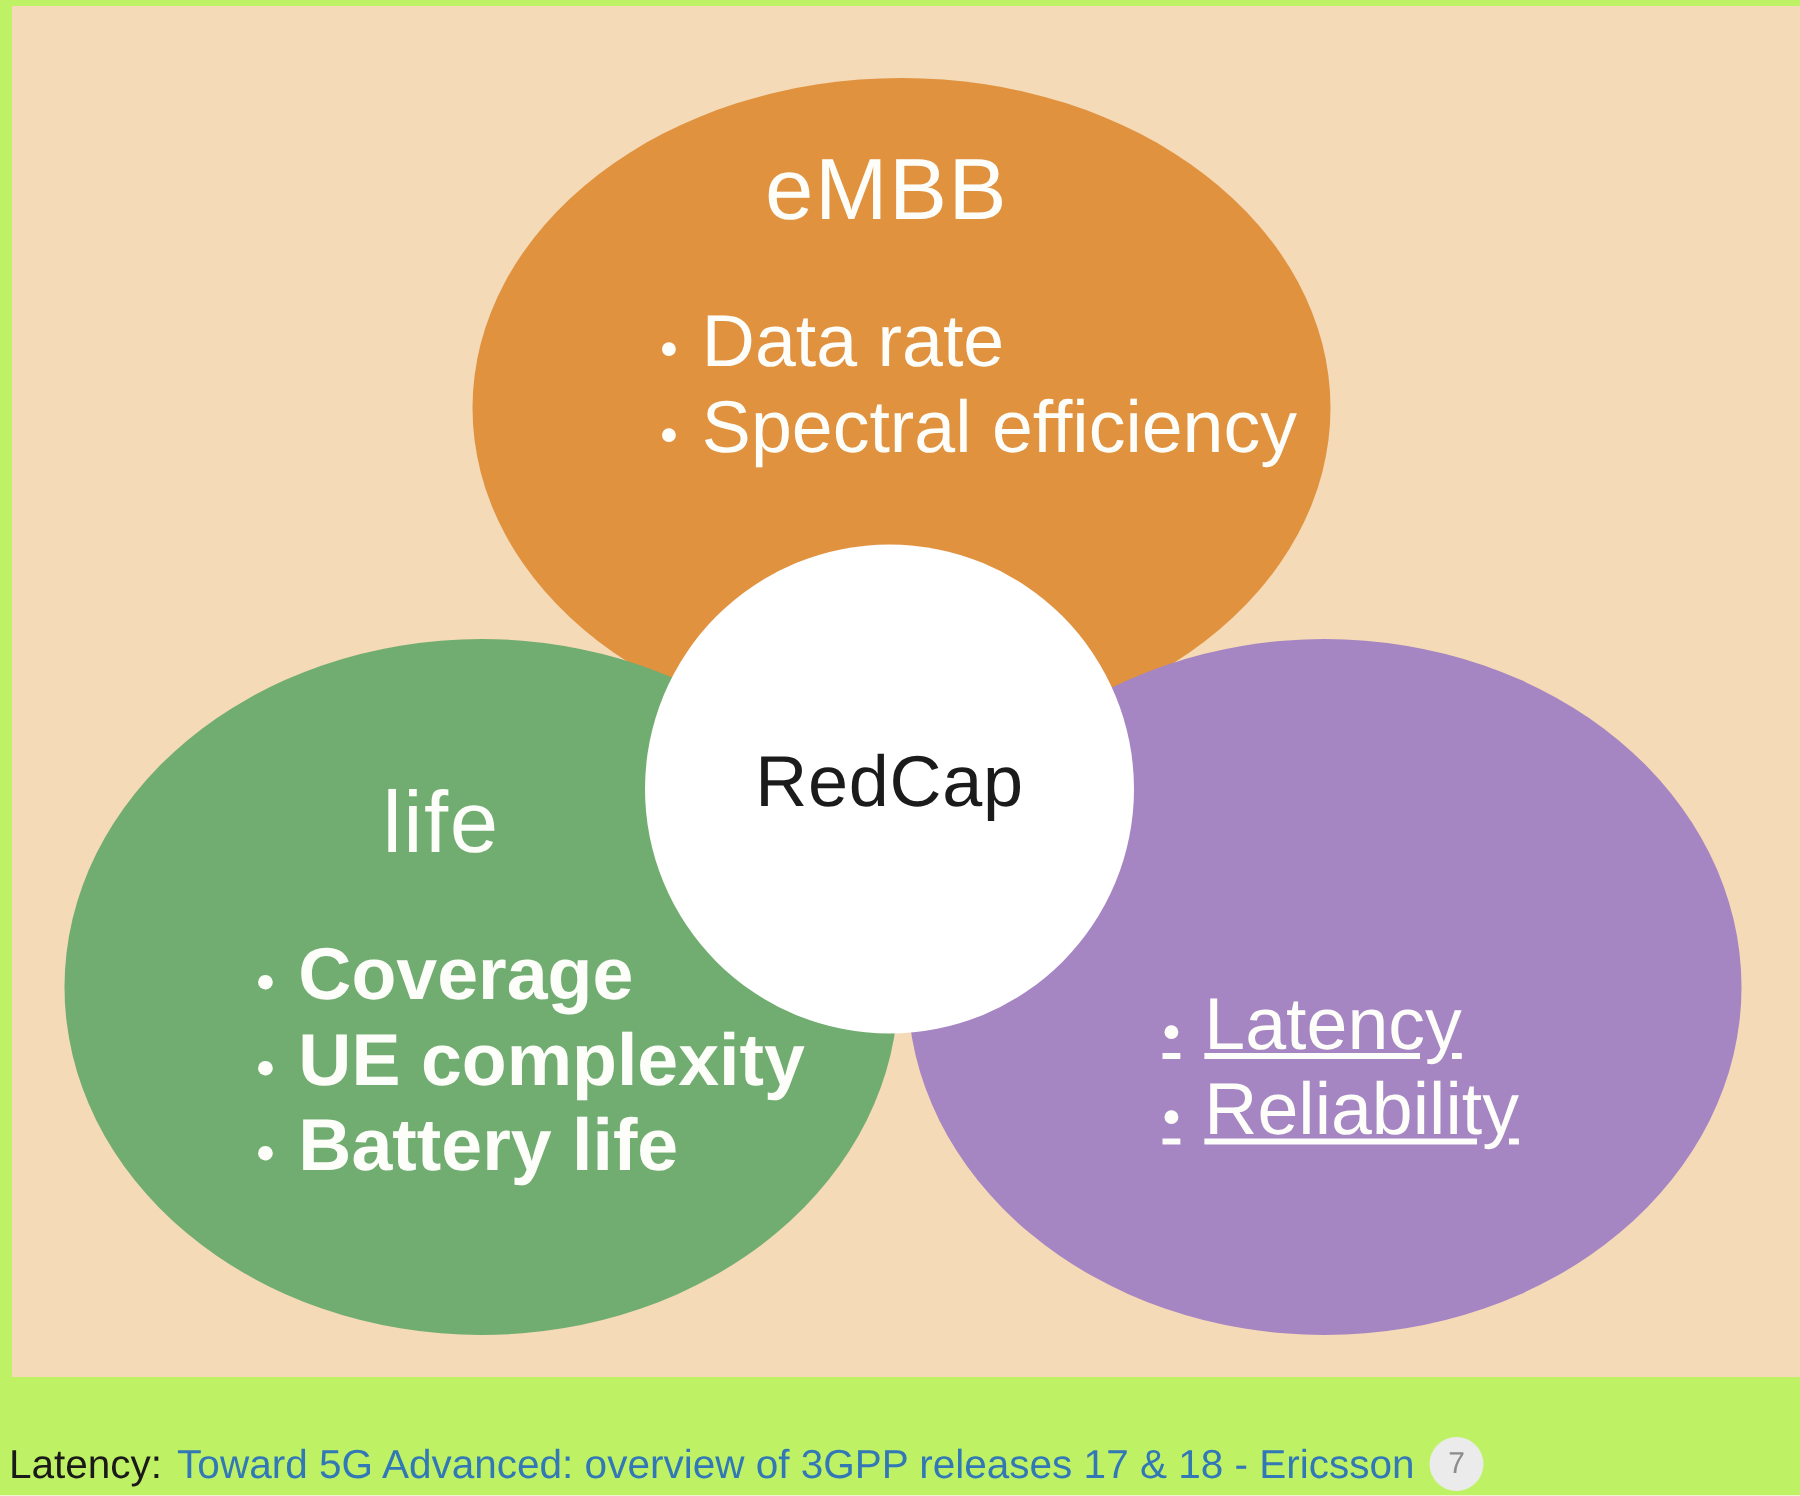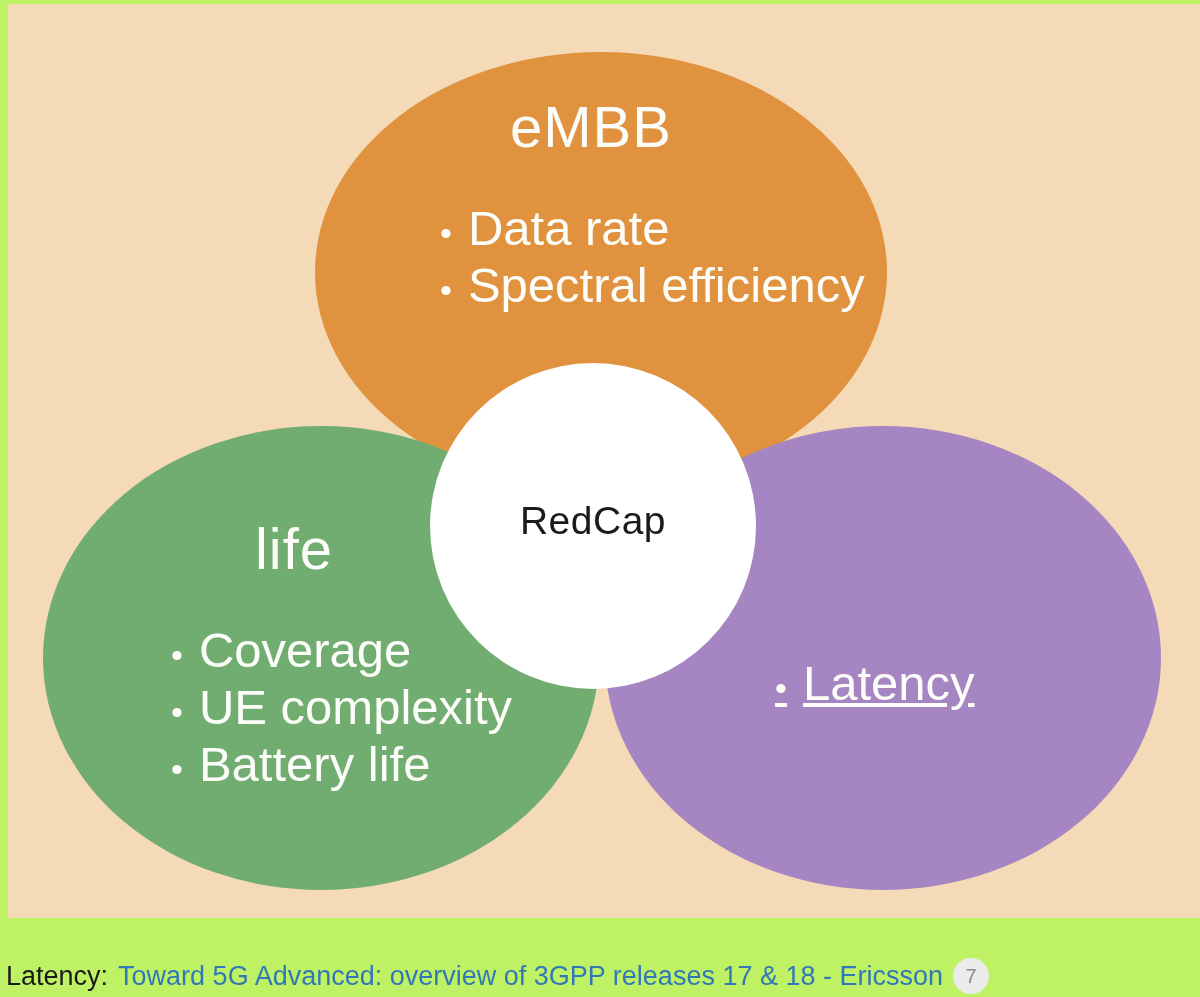--- a/index.html
+++ b/index.html
@@ -36,21 +36,21 @@
     position: absolute;
     left: 422px; top: 359px;
     width: 326px; height: 326px;
     border-radius: 50%;
     background: var(--center, #ffffff);
     display: flex;
     align-items: center;
     justify-content: center;
   }
   .center-label {
-    font-size: 39px;
+    font-size: 48px;
     color: #1b1b1b;
     letter-spacing: 0.5px;
     margin-top: -10px;
   }
 
   .zone-title {
     position: absolute;
     transform: translateX(-50%);
     color: #fdfdfa;
     font-size: 58px;
@@ -70,21 +70,21 @@
     font-size: 49px;
     line-height: 52px;
     white-space: nowrap;
   }
   ul.bullets li::before {
     content: "\2022";
     margin-right: 16px;
     font-size: 34px;
   }
   ul.bullets.embb  { left: 432px; top: 198px; }
-  ul.bullets.mmtc  { left: 163px; top: 620px; }
+  ul.bullets.mmtc  { left: 163px; top: 620px; font-weight: bold; }
   ul.bullets.urllc { left: 767px; top: 653px; text-decoration: underline; }
 
   
   .source-row {
     position: absolute;
     left: 6px;
     top: 956px;
     display: flex;
     align-items: center;
     gap: 10px;
@@ -131,20 +131,21 @@
 
     <div class="zone-title mmtc">life</div>
     <ul class="bullets mmtc">
         <li>Coverage</li>
         <li>UE complexity</li>
         <li>Battery life</li>
       </ul>
 
     <ul class="bullets urllc">
         <li>Latency</li>
+        <li>Reliability</li>
       </ul>
 
     <div class="center-circle">
       <span class="center-label">RedCap</span>
     </div>
 
   </div>
 
   <div class="source-row">
     <span class="source-label">Latency:</span>

